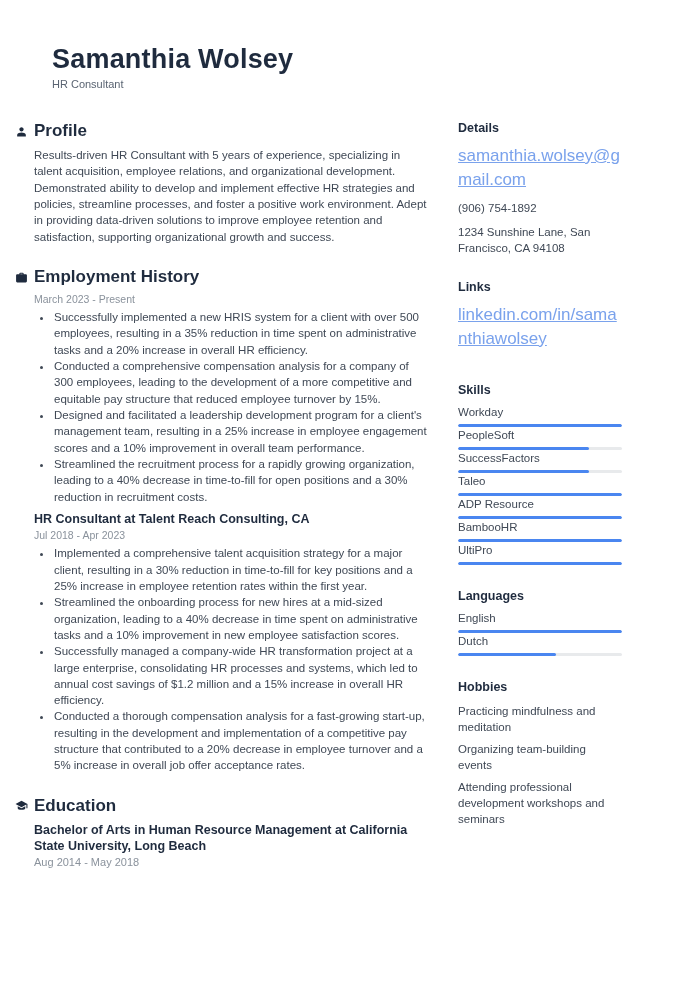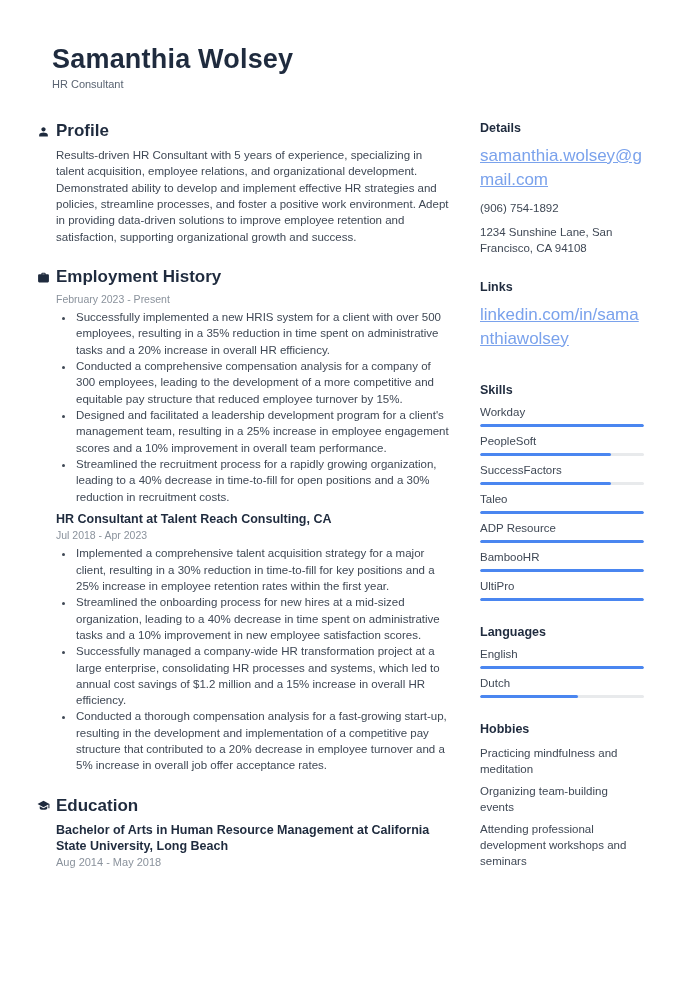--- a/index.html
+++ b/index.html
@@ -22,21 +22,21 @@
     line-height: 1.15;
   }
   .job-title-sub {
     font-size: 11px;
     color: #5a6472;
     margin-top: 3px;
   }
   .columns {
     display: flex;
     margin-top: 31px;
-    padding-left: 37px;
+    padding-left: 15px;
   }
   .main { width: 415px; }
   .sidebar { width: 164px; margin-left: 28px; }
 
   
   .section { margin-bottom: 22px; }
   .section-heading {
     display: flex;
     align-items: center;
     gap: 6px;
@@ -104,21 +104,21 @@
   }
   a.side-link {
     display: inline-block;
     font-size: 17px;
     line-height: 1.4;
     color: #7aa2ec;
     text-decoration: underline;
     margin-bottom: 8px;
     word-break: break-all;
   }
-  .meter-item { margin-bottom: 8px; }
+  .meter-item { margin-bottom: 2px; }
   .meter-label {
     font-size: 11.5px;
     color: #3f4855;
     margin-bottom: 6px;
   }
   .bar-track {
     width: 100%;
     height: 3px;
     background: #e8eaec;
     border-radius: 2px;
@@ -169,21 +169,21 @@
           <span class="sec-icon">
             <svg viewBox="0 0 24 24">
                 <path d="M10 3h4a2 2 0 0 1 2 2v1h4a2 2 0 0 1 2 2v11a2 2 0 0 1-2 2H4a2 2 0 0 1-2-2V8a2 2 0 0 1 2-2h4V5a2 2 0 0 1 2-2zm0 3h4V5h-4v1z"></path>
               </svg>
           </span>
           <h2>Employment History</h2>
         </div>
         <div class="section-body">
 
           <div class="job">
-            <div class="job-dates">February 2023 - Present</div>
+            <div class="job-dates">March 2023 - Present</div>
             <ul class="bullets">
               <li>Successfully implemented a new HRIS system for a client with over 500 employees, resulting in a 35% reduction in time spent on administrative tasks and a 20% increase in overall HR efficiency.</li>
               <li>Conducted a comprehensive compensation analysis for a company of 300 employees, leading to the development of a more competitive and equitable pay structure that reduced employee turnover by 15%.</li>
               <li>Designed and facilitated a leadership development program for a client's management team, resulting in a 25% increase in employee engagement scores and a 10% improvement in overall team performance.</li>
               <li>Streamlined the recruitment process for a rapidly growing organization, leading to a 40% decrease in time-to-fill for open positions and a 30% reduction in recruitment costs.</li>
             </ul>
           </div>
 
           <div class="job">
             <div class="job-title">HR Consultant at Talent Reach Consulting, CA</div>

